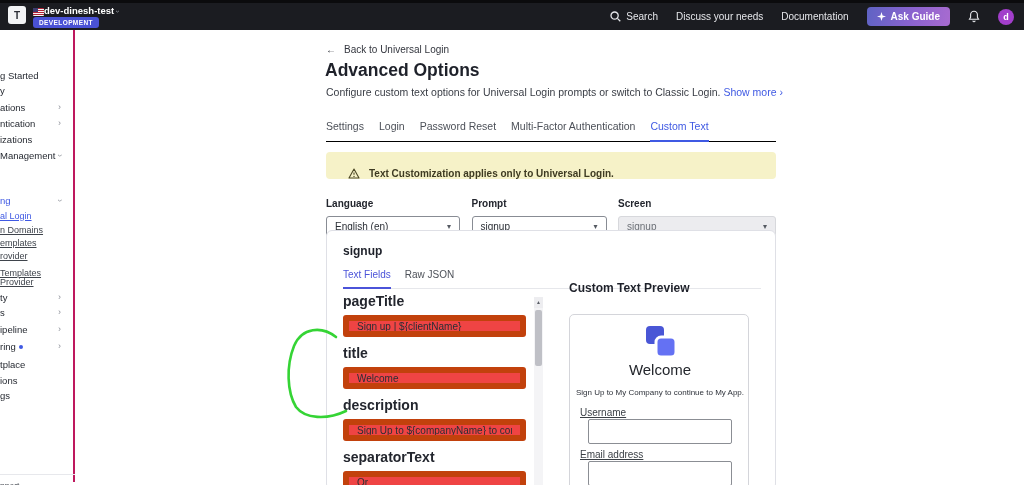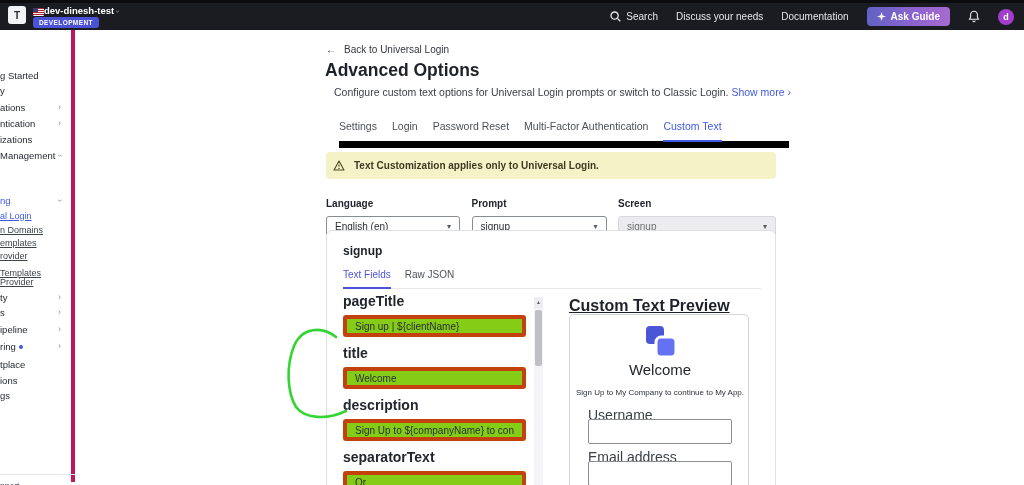--- a/index.html
+++ b/index.html
@@ -39,46 +39,46 @@
     border-radius:4px; padding:4px 10px; font-size:10px; font-weight:bold; color:#fff;
   }
   .avatar {
     width:16px; height:16px; border-radius:50%; background:#a23ecb;
     display:flex; align-items:center; justify-content:center;
     color:#fff; font-size:9px; font-weight:bold;
   }
   
   .sidebar {
     position:absolute; left:0; top:30px; width:75px; height:452px;
-    background:#fff; border-right:4px solid #be185d;
+    background:#fff; border-right:2px solid #be185d;
   }
   .side-item {
     position:absolute; left:0; width:74px; height:13px;
     display:flex; align-items:center; justify-content:space-between;
     padding-right:13px; font-size:9.5px; color:#262a32; white-space:nowrap; overflow:hidden; cursor:pointer;
   }
   .side-item.sub { font-size:9px; color:#3f444c;text-decoration:underline; }
   .side-item.active { color:#3f59e3; }
   .side-item.footer { font-size:8.5px; color:#4c5058; }
   .chev { color:#8b8f98; font-size:9px; line-height:1; display:inline-block; }
   .chev.down { transform:rotate(90deg); }
   .side-sep { position:absolute; left:0; top:444px; width:75px; border-top:1px solid #e7e8ec; }
   .dot { display:inline-block; width:4px; height:4px; border-radius:50%; background:#3f59e3; margin-left:3px; vertical-align:1px; }
   .label-wrap { display:flex; align-items:center; }
   
   .back-link { position:absolute; left:326px; top:44px; font-size:10px; color:#33363e; display:flex; gap:8px; align-items:center; cursor:pointer; }
   .page-title { position:absolute; left:325px; top:60px; font-size:17.5px; font-weight:bold; color:#1e212a; }
-  .page-sub { position:absolute; left:326px; top:86px; font-size:10.5px; color:#393d45;margin-left:8px; }
+  .page-sub { position:absolute; left:326px; top:86px; font-size:10.5px; color:#393d45; }
   .link-blue { color:#3f59e3; cursor:pointer; }
-  .tabs { position:absolute; left:339px; top:116px; width:450px; display:flex; gap:15px; border-bottom:7px solid #000000; }
+  .tabs { position:absolute; left:326px; top:116px; width:450px; display:flex; gap:15px; border-bottom:1px solid #000000; }
   .tab { font-size:10.5px; color:#4c5058; padding:4px 0 8px; cursor:pointer; }
   .tab.active { color:#3f59e3; border-bottom:2px solid #3f59e3; margin-bottom:-1px; }
   .banner {
     position:absolute; left:326px; top:152px; width:450px; height:27px;
-    background:#f6f2c8; border-radius:4px; display:flex; align-items:center; gap:9px; padding:0 7px;
+    background:#f6f2c8; border-radius:4px; display:flex; align-items:flex-end; gap:9px; padding:0 22px;
   }
   .banner-text { font-size:10px; color:#3e3a22; font-weight:bold; }
   .selectors { position:absolute; left:326px; top:186px; width:450px; display:flex; justify-content:space-between;margin-top:12px; }
   .sel-col { display:flex; flex-direction:column; gap:7px; }
   .sel-label { font-size:10px; font-weight:bold; color:#23262e; }
   .sel-box {
     height:21px; border:1px solid #888c94; border-radius:3px; background:#fff;
     display:flex; align-items:center; justify-content:space-between; padding:0 8px;
     font-size:10px; color:#2a2e35; cursor:pointer;
   }
@@ -89,38 +89,38 @@
     position:absolute; left:326px; top:230px; width:450px; height:260px;
     border:1px solid #dfe0e6; border-radius:6px; background:#fff; overflow:hidden;
   }
   .card-title { position:absolute; left:16px; top:13px; font-size:12px; font-weight:bold; }
   .card-tabs { position:absolute; left:16px; top:36px; width:418px; display:flex; gap:14px; border-bottom:1px solid #e6e7eb; }
   .card-tab { font-size:10px; color:#4c5058; padding:2px 0 7px; cursor:pointer; }
   .card-tab.active { color:#4b53d9; border-bottom:2px solid #4b53d9; margin-bottom:-1px; }
   .form-col { position:absolute; left:16px; top:62px; width:183px; }
   .f-label { font-size:14px; font-weight:bold; color:#23262e; margin-bottom:6px; }
   .f-input {
-    width:183px; height:22px; border:4px solid #c2410c; border-radius:3px;
-    font-family:"Liberation Sans",sans-serif; font-size:10px; color:#2a2e35; padding:0 8px; background:#84cc16;
+    width:183px; height:22px; border:6px solid #c2410c; border-radius:3px;
+    font-family:"Liberation Sans",sans-serif; font-size:10px; color:#2a2e35; padding:0 8px; background:#ef4444;
     margin-bottom:8px; outline:none;
   }
   
   .vscroll { position:absolute; left:207px; top:66px; width:9px; height:194px; background:#f4f4f6; border-radius:2px; }
   .vscroll-up { position:absolute; left:0; top:0; width:9px; height:11px; font-size:5px; color:#5a5e66; text-align:center; line-height:11px; background:#ededf0; cursor:pointer; }
   .vscroll-thumb { position:absolute; left:1px; top:13px; width:7px; height:56px; background:#bfc0c6; border-radius:2px; cursor:pointer; }
   
-  .preview-label { position:absolute; left:242px; top:66px; font-size:16px; font-weight:bold;text-decoration:underline; }
+  .preview-label { position:absolute; left:242px; top:50px; font-size:12px; font-weight:bold; }
   .preview-card {
     position:absolute; left:242px; top:83px; width:180px; height:180px;
     border:1px solid #d4d5da; border-radius:5px; background:#fff;
   }
   .pv-logo { position:absolute; left:72px; top:10px; }
   .pv-heading { position:absolute; left:0; top:46px; width:180px; text-align:center; font-size:15px; color:#23262c; }
   .pv-desc { position:absolute; left:0; top:73px; width:180px; text-align:center; font-size:8px; color:#2e323a; }
-  .pv-field-label { position:absolute; left:18px; font-size:14px; color:#3a3f45;text-decoration:underline; }
+  .pv-field-label { position:absolute; left:10px; font-size:10px; color:#3a3f45;text-decoration:underline; }
   .pv-input { position:absolute; left:18px; width:144px; height:25px; border:1px solid #8b8e94; border-radius:2px; background:#fff; }
   
   .annotation { position:absolute; left:270px; top:300px; pointer-events:none; }
   .icon-svg { display:block; }
 </style>
 </head>
 <body>
 
 <div id="app">
 

